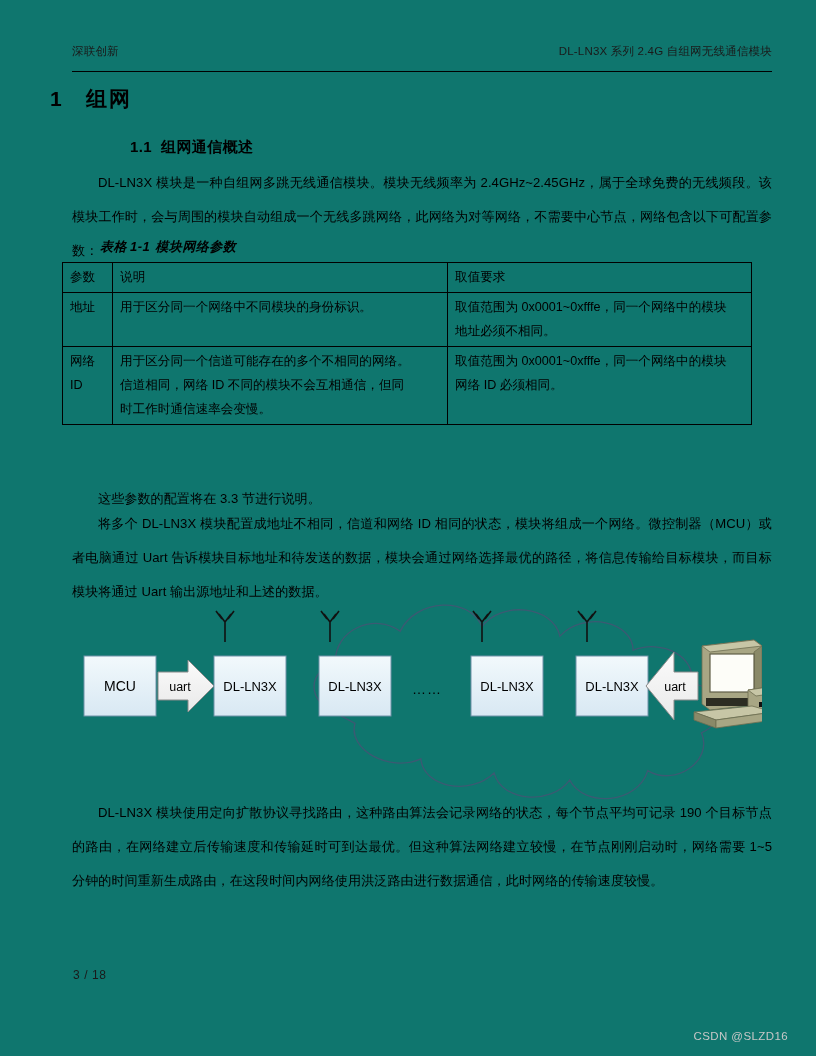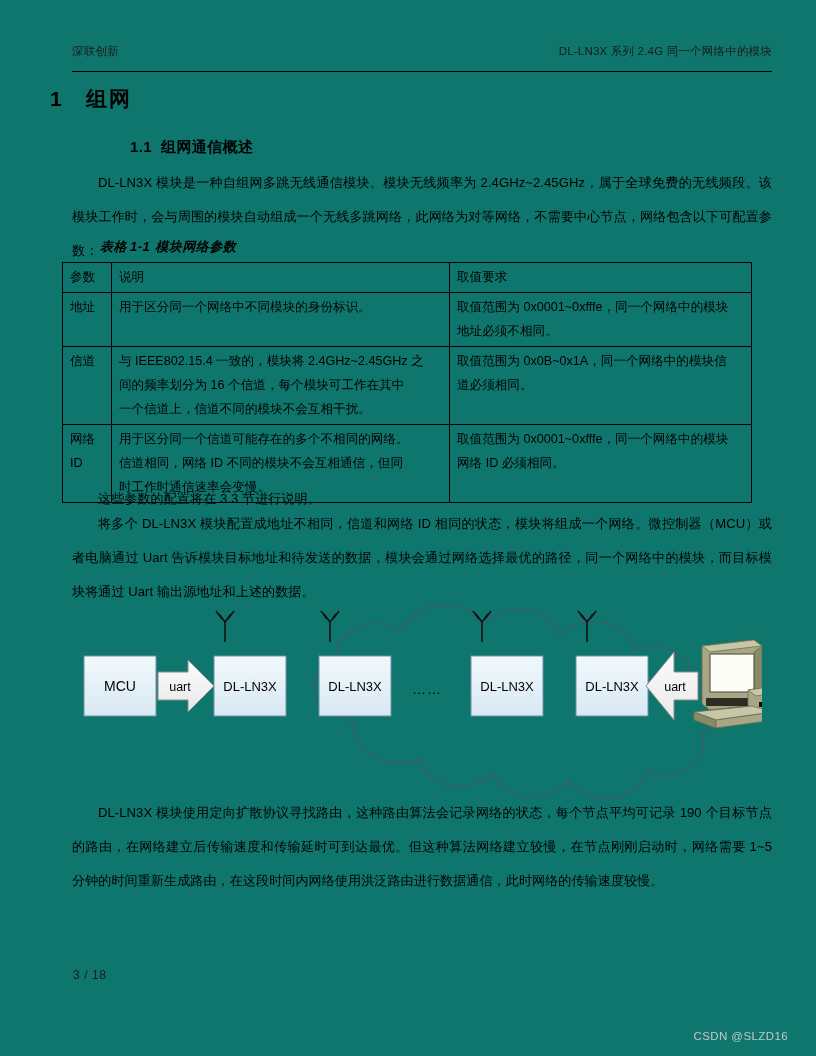--- a/index.html
+++ b/index.html
@@ -144,21 +144,21 @@
     letter-spacing: 0.4px;
   }
 </style>
 </head>
 <body>
 
 <div class="page">
 
   <div class="run-header">
     <span class="run-header-left">深联创新</span>
-    <span class="run-header-right">DL-LN3X 系列 2.4G 同一个网络中的模块</span>
+    <span class="run-header-right">DL-LN3X 系列 2.4G 自组网无线通信模块</span>
   </div>
   <div class="header-rule"></div>
 
   <div class="h1">
     <span class="h1-num">1</span><span class="h1-text">组网</span>
   </div>
 
   <div class="h2">
     <span class="h2-num">1.1</span><span>组网通信概述</span>
   </div>
@@ -183,55 +183,41 @@
         </td>
         <td class="c1">
           <span class="cell-line">用于区分同一个网络中不同模块的身份标识。</span>
         </td>
         <td class="c2">
           <span class="cell-line">取值范围为 0x0001~0xfffe，同一个网络中的模块</span>
           <span class="cell-line">地址必须不相同。</span>
         </td>
       </tr>
 
-      <tr>
-        <td class="c0">
-          <span class="cell-line">信道</span>
-        </td>
-        <td class="c1">
-          <span class="cell-line">与 IEEE802.15.4 一致的，模块将 2.4GHz~2.45GHz 之</span>
-          <span class="cell-line">间的频率划分为 16 个信道，每个模块可工作在其中</span>
-          <span class="cell-line">一个信道上，信道不同的模块不会互相干扰。</span>
-        </td>
-        <td class="c2">
-          <span class="cell-line">取值范围为 0x0B~0x1A，同一个网络中的模块信</span>
-          <span class="cell-line">道必须相同。</span>
-        </td>
-      </tr>
 
       <tr>
         <td class="c0">
           <span class="cell-line">网络</span>
           <span class="cell-line">ID</span>
         </td>
         <td class="c1">
           <span class="cell-line">用于区分同一个信道可能存在的多个不相同的网络。</span>
           <span class="cell-line">信道相同，网络 ID 不同的模块不会互相通信，但同</span>
           <span class="cell-line">时工作时通信速率会变慢。</span>
         </td>
         <td class="c2">
           <span class="cell-line">取值范围为 0x0001~0xfffe，同一个网络中的模块</span>
           <span class="cell-line">网络 ID 必须相同。</span>
         </td>
       </tr>
     </tbody>
   </table>
 
   <div class="para indent" style="top:482px;">这些参数的配置将在 3.3 节进行说明。</div>
-  <div class="para indent" style="top:507px;">将多个 DL-LN3X 模块配置成地址不相同，信道和网络 ID 相同的状态，模块将组成一个网络。微控制器（MCU）或者电脑通过 Uart 告诉模块目标地址和待发送的数据，模块会通过网络选择最优的路径，同一个网络中的模块，而目标模块将通过 Uart 输出源地址和上述的数据。</div>
+  <div class="para indent" style="top:507px;">将多个 DL-LN3X 模块配置成地址不相同，信道和网络 ID 相同的状态，模块将组成一个网络。微控制器（MCU）或者电脑通过 Uart 告诉模块目标地址和待发送的数据，模块会通过网络选择最优的路径，将信息传输给目标模块，而目标模块将通过 Uart 输出源地址和上述的数据。</div>
 
   <div class="diagram">
     <svg width="700" height="215" viewBox="0 0 700 215" xmlns="http://www.w3.org/2000/svg">
       <defs>
         <linearGradient id="boxGrad" x1="0" y1="0" x2="0" y2="1">
           <stop offset="0%" stop-color="#f2f9fc"></stop>
           <stop offset="100%" stop-color="#d8e8f3"></stop>
         </linearGradient>
         <linearGradient id="arrGrad" x1="0" y1="0" x2="0" y2="1">
           <stop offset="0%" stop-color="#fbfbfb"></stop>

